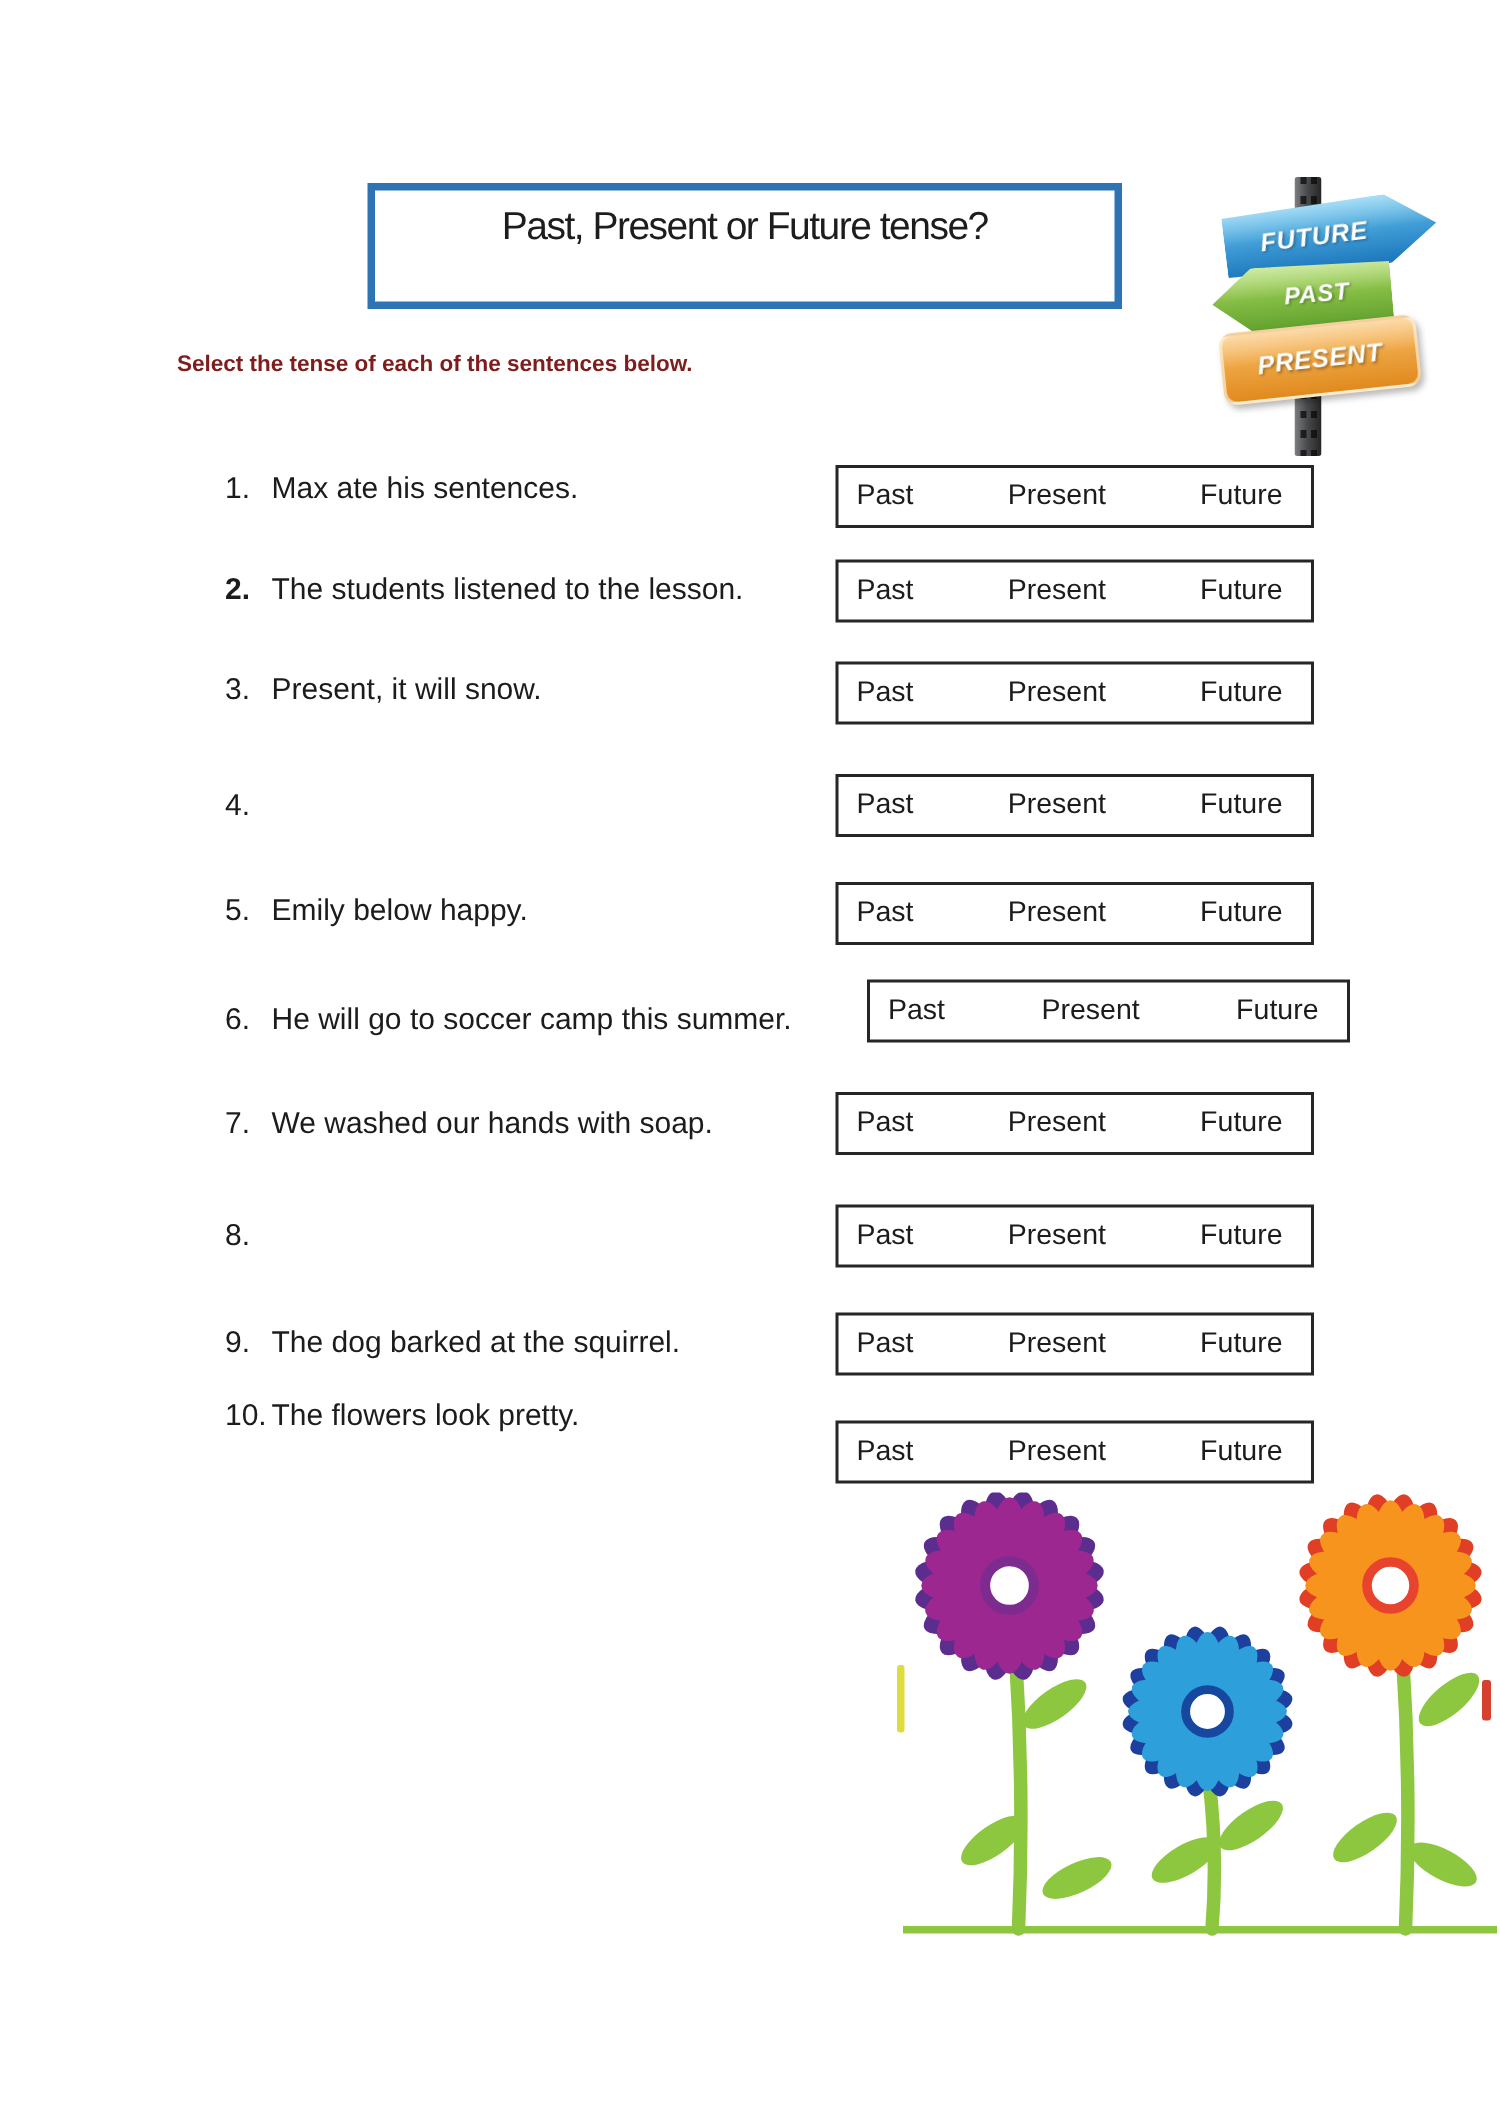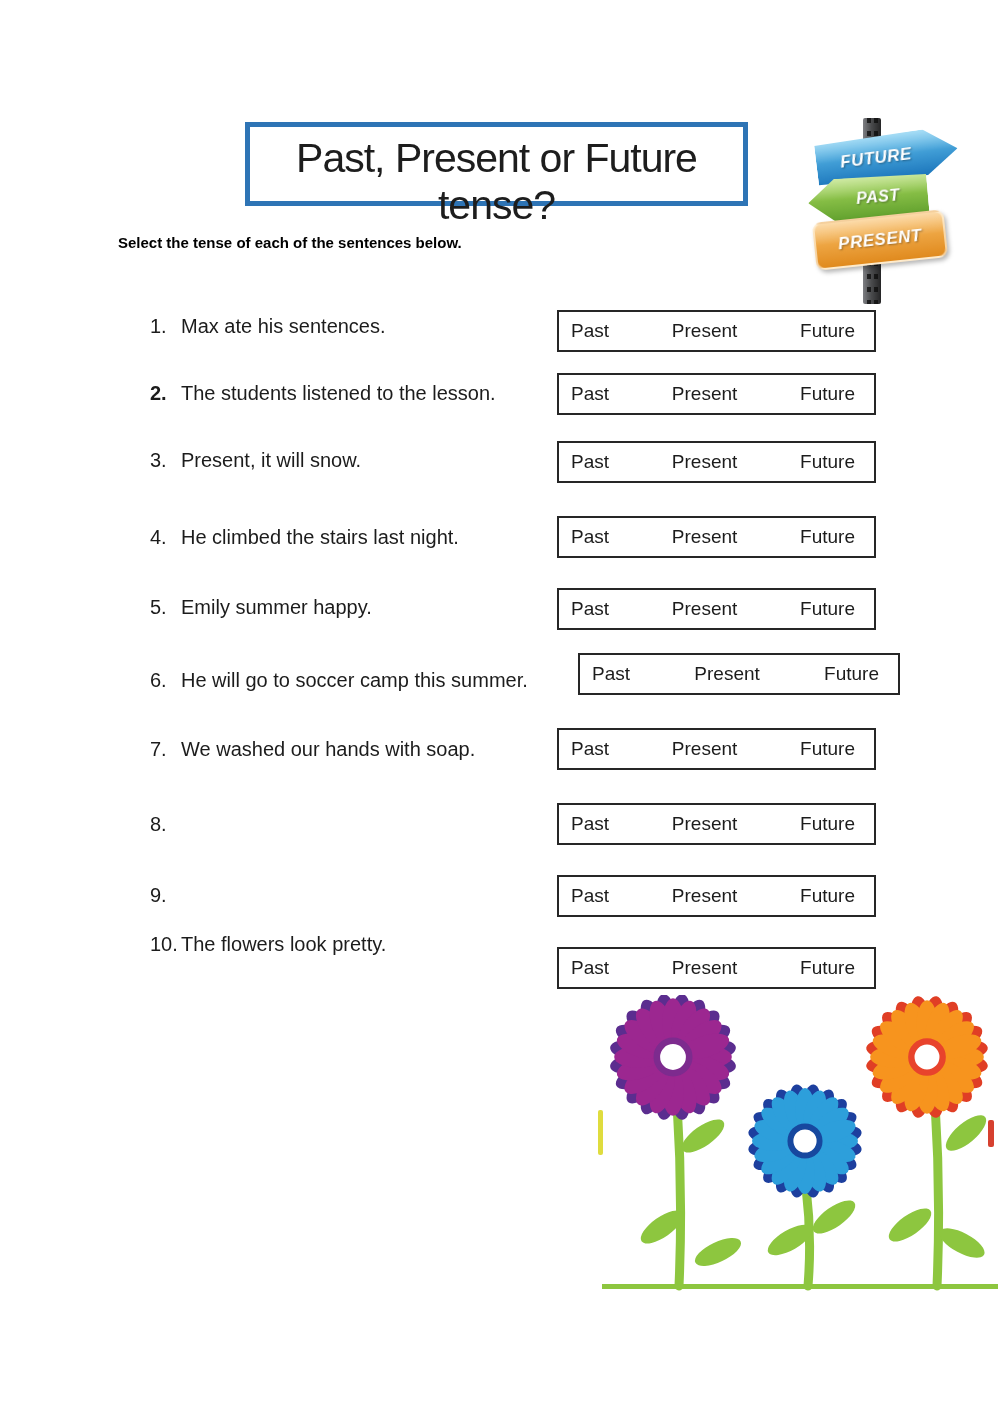--- a/index.html
+++ b/index.html
@@ -2,24 +2,24 @@
 <html><head>
 <meta charset="utf-8">
 <style>
   html,body{margin:0;padding:0;background:#ffffff;}
   .page{position:relative;width:1000px;height:1413px;background:#ffffff;overflow:hidden;
         font-family:"Liberation Sans",sans-serif;color:#202020;}
 
   
   .title-box{position:absolute;left:245px;top:122px;width:503px;height:84px;
              border:5px solid var(--accent,#2e74b5);box-sizing:border-box;text-align:center;background:#fff;}
-  .title-text{margin-top:8px;font-size:41px;letter-spacing:-1px;color:#1d1d1d;}
-
-  
-  .instructions{position:absolute;left:118px;top:234px;font-size:15px;font-weight:bold;color:#000000;}
+  .title-text{margin-top:8px;font-size:26px;letter-spacing:-1px;color:#1d1d1d;}
+
+  
+  .instructions{position:absolute;left:118px;top:234px;font-size:15px;font-weight:bold;color:#7f1d1d;}
 
   
   .signpost{position:absolute;left:806px;top:116px;width:194px;height:194px;}
   .pole{position:absolute;left:57px;top:2px;width:18px;height:186px;
         background-image:
           repeating-linear-gradient(180deg,rgba(10,10,10,.75) 0 5px,rgba(0,0,0,0) 5px 13px),
           repeating-linear-gradient(180deg,rgba(10,10,10,.75) 0 5px,rgba(0,0,0,0) 5px 13px),
           linear-gradient(90deg,#7e7f83,#4b4c4e 45%,#252526);
         background-size:4px 100%,4px 100%,100% 100%;
         background-position:4px 0,11px 0,0 0;background-repeat:no-repeat;
@@ -107,31 +107,30 @@
     <span class="txt">Present, it will snow.</span>
   </div>
   <div class="answer-box b3">
     <span class="opt">Past</span>
     <span class="opt">Present</span>
     <span class="opt">Future</span>
   </div>
 
   <div class="sentence s4">
     <span class="num">4.</span>
-    <span class="txt">He climbed the stairs last night.</span>
   </div>
   <div class="answer-box b4">
     <span class="opt">Past</span>
     <span class="opt">Present</span>
     <span class="opt">Future</span>
   </div>
 
   <div class="sentence s5">
     <span class="num">5.</span>
-    <span class="txt">Emily summer happy.</span>
+    <span class="txt">Emily below happy.</span>
   </div>
   <div class="answer-box b5">
     <span class="opt">Past</span>
     <span class="opt">Present</span>
     <span class="opt">Future</span>
   </div>
 
   <div class="sentence s6">
     <span class="num">6.</span>
     <span class="txt">He will go to soccer camp this summer.</span>
@@ -156,20 +155,21 @@
     <span class="num">8.</span>
   </div>
   <div class="answer-box b8">
     <span class="opt">Past</span>
     <span class="opt">Present</span>
     <span class="opt">Future</span>
   </div>
 
   <div class="sentence s9">
     <span class="num">9.</span>
+    <span class="txt">The dog barked at the squirrel.</span>
   </div>
   <div class="answer-box b9">
     <span class="opt">Past</span>
     <span class="opt">Present</span>
     <span class="opt">Future</span>
   </div>
 
   <div class="sentence s10">
     <span class="num">10.</span>
     <span class="txt">The flowers look pretty.</span>

